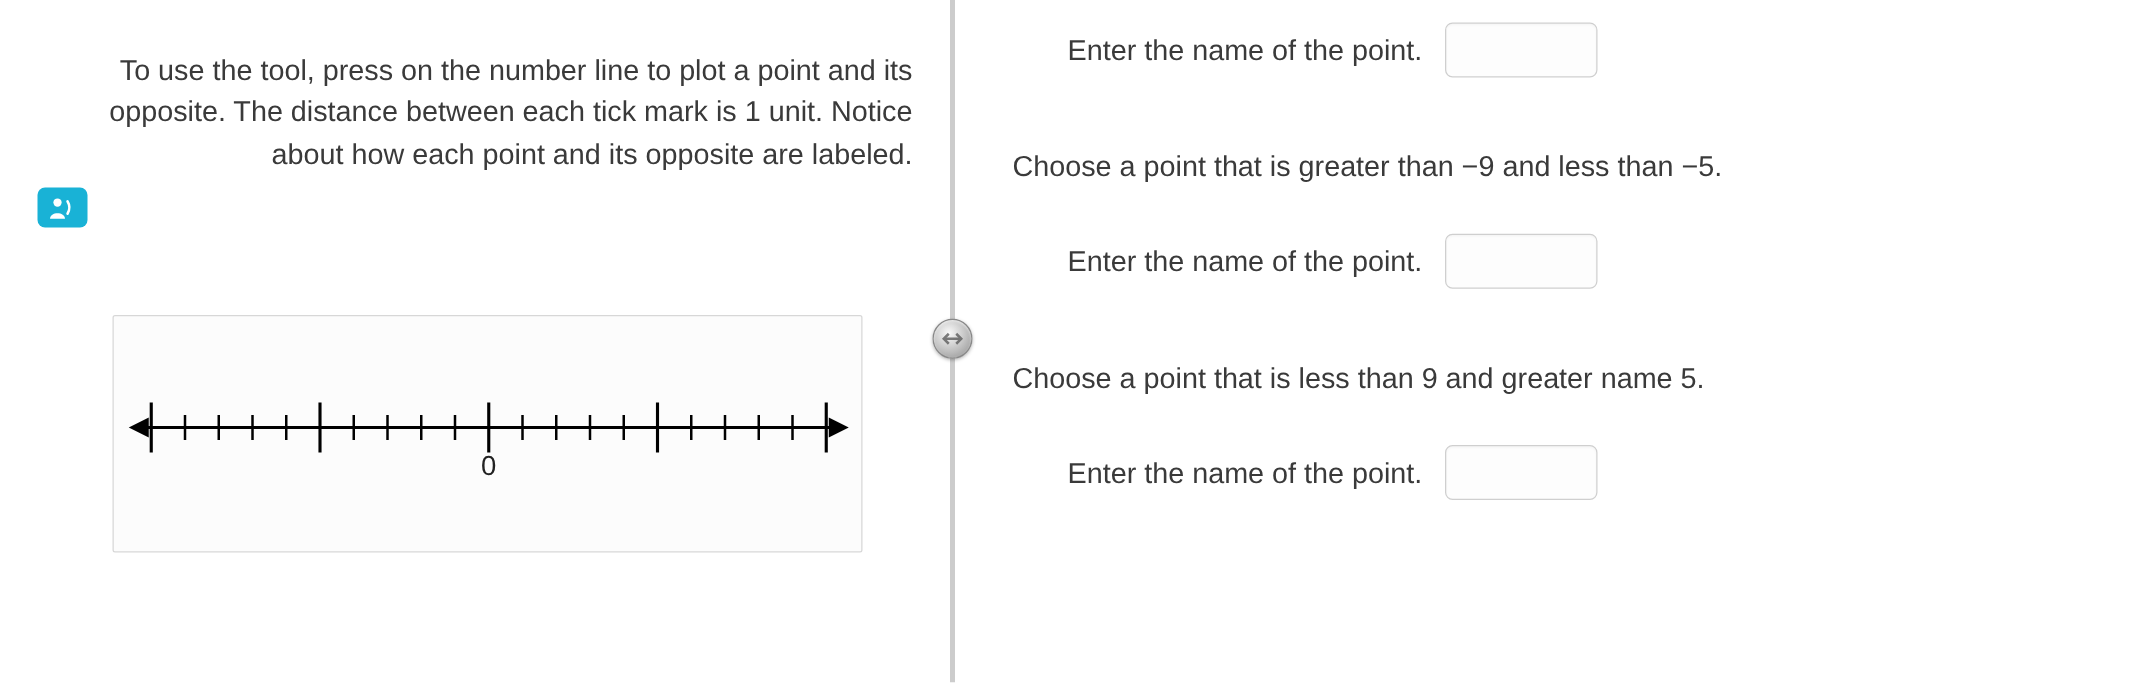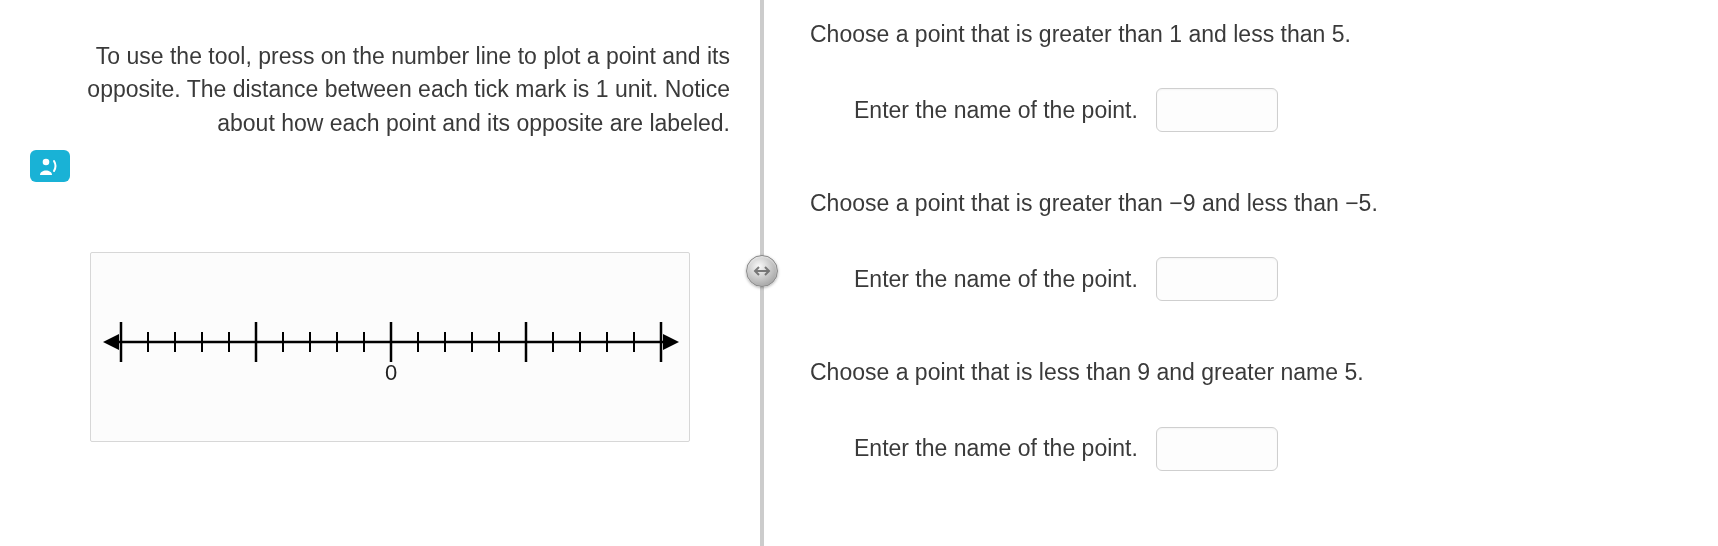--- a/index.html
+++ b/index.html
@@ -168,23 +168,20 @@
             <line x1="533" x2="533" y1="30" y2="50" stroke="#000" stroke-width="2"></line>
             <line x1="560" x2="560" y1="20" y2="60" stroke="#000" stroke-width="2.5"></line>
           </g>
         <text x="290" y="78" text-anchor="middle" font-size="22" fill="#222">0</text>
       </svg>
     </div>
   </div>
 
   <div class="right">
     <div class="question-block">
-      <p class="q-prompt">
-        <span>Choose a point that is greater than </span><span class="num">1</span><span> and less than </span><span class="num">5</span><span>.</span>
-      </p>
       <div class="answer-row">
         <span class="answer-label">Enter the name of the point.</span>
         <input class="answer-input" type="text" value="" style="">
       </div>
     </div>
 
     <div class="question-block">
       <p class="q-prompt">
         <span>Choose a point that is greater than </span><span class="num">−9</span><span> and less than </span><span class="num">−5</span><span>.</span>
       </p>

